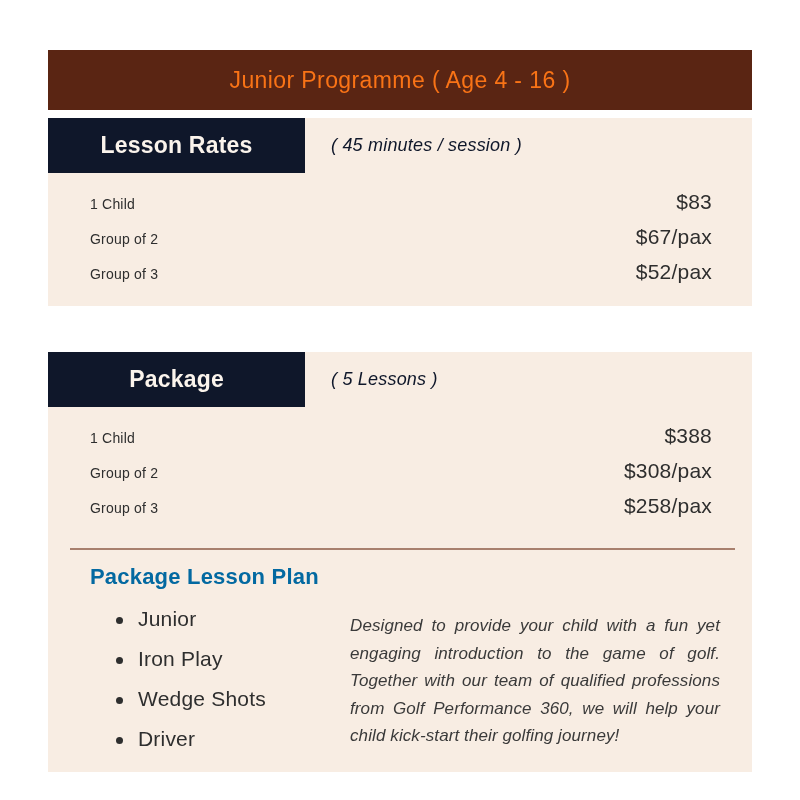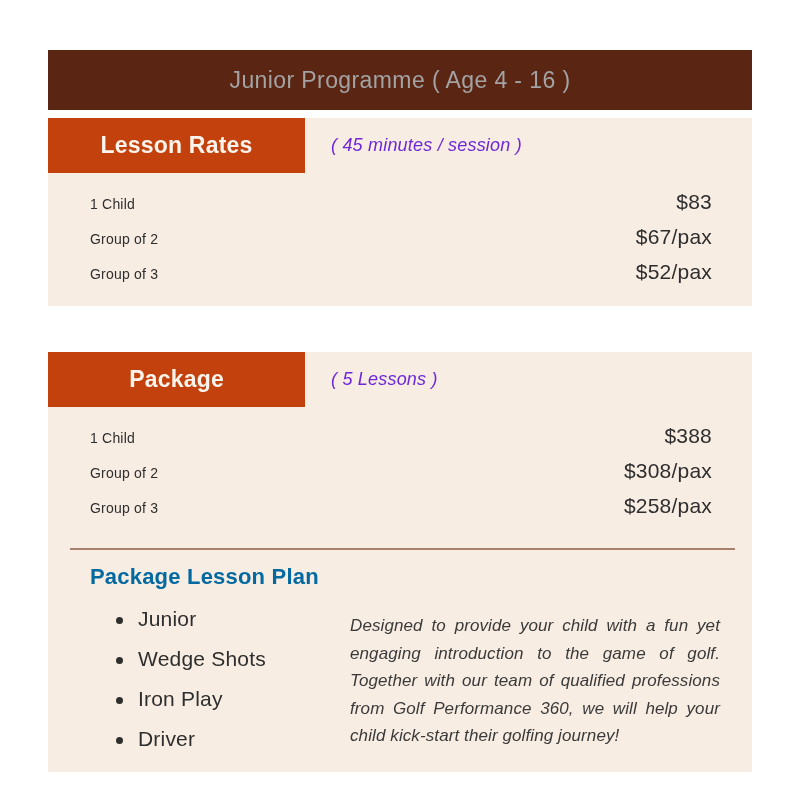--- a/index.html
+++ b/index.html
@@ -27,21 +27,21 @@
     left: 48px;
     top: 50px;
     width: 704px;
     height: 60px;
     background: #5A2513;
     display: flex;
     align-items: center;
     justify-content: center;
   }
   .header-title {
-    color: #a3a3a3;
+    color: #f97316;
     font-size: 23px;
     font-weight: 400;
     letter-spacing: 0.4px;
     white-space: nowrap;
   }
 
   
   .panel {
     position: absolute;
     left: 48px;
@@ -51,42 +51,42 @@
   .panel-rates { top: 118px; height: 188px; }
   .panel-package { top: 328px; height: 420px; margin-top: 24px; }
 
   
   .section-tab {
     position: absolute;
     left: 0;
     top: 0;
     width: 257px;
     height: 55px;
-    background: #c2410c;
+    background: #0f172a;
     display: flex;
     align-items: center;
     justify-content: center;
   }
   .section-tab-label {
     color: #FBF4EC;
     font-size: 23px;
     font-weight: 700;
     letter-spacing: 0.2px;
     white-space: nowrap;
   }
   .section-note {
     position: absolute;
     left: 283px;
     top: 0;
     height: 55px;
     display: flex;
     align-items: center;
     font-size: 18px;
     font-style: italic;
-    color: #6d28d9;
+    color: #0f172a;
     white-space: nowrap;
     letter-spacing: 0.2px;
   }
 
   
   .price-list {
     position: absolute;
     left: 42px;
     right: 40px;
     top: 72px;
@@ -231,25 +231,25 @@
     <div class="plan-block">
       <div class="plan-title">Package Lesson Plan</div>
       <div class="plan-cols">
         <ul class="plan-bullets">
           <li>
             <span class="bullet-dot"></span>
             <span>Junior</span>
           </li>
           <li>
             <span class="bullet-dot"></span>
+            <span>Iron Play</span>
+          </li>
+          <li>
+            <span class="bullet-dot"></span>
             <span>Wedge Shots</span>
-          </li>
-          <li>
-            <span class="bullet-dot"></span>
-            <span>Iron Play</span>
           </li>
           <li>
             <span class="bullet-dot"></span>
             <span>Driver</span>
           </li>
         </ul>
         <div class="plan-desc">Designed to provide your child with a fun yet engaging introduction to the game of golf. Together with our team of qualified professions from Golf Performance 360, we will help your child kick-start their golfing journey!</div>
       </div>
     </div>
   </div>

